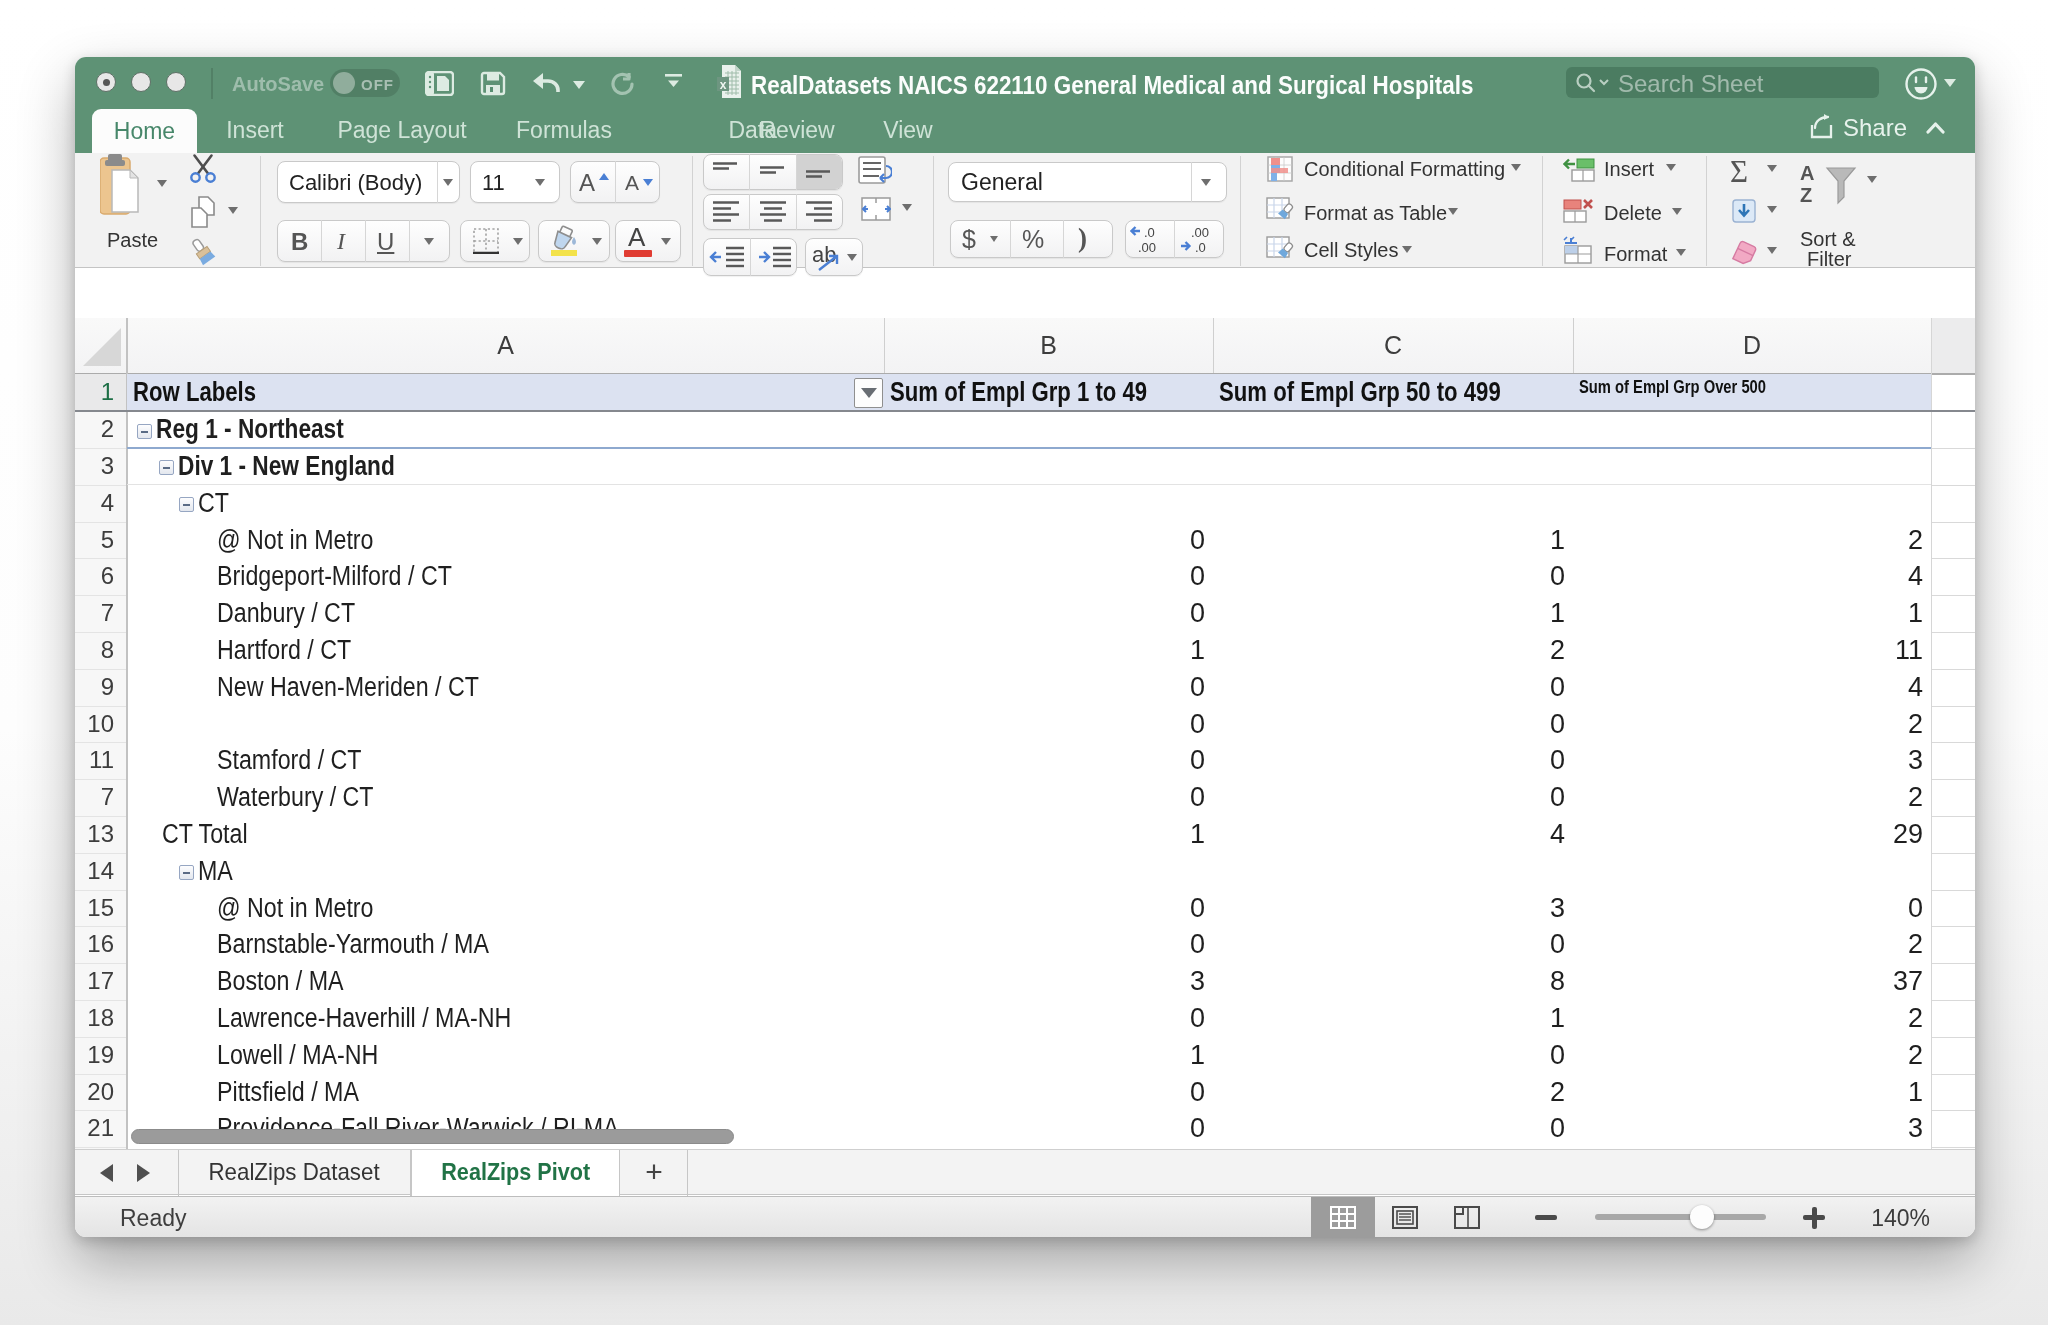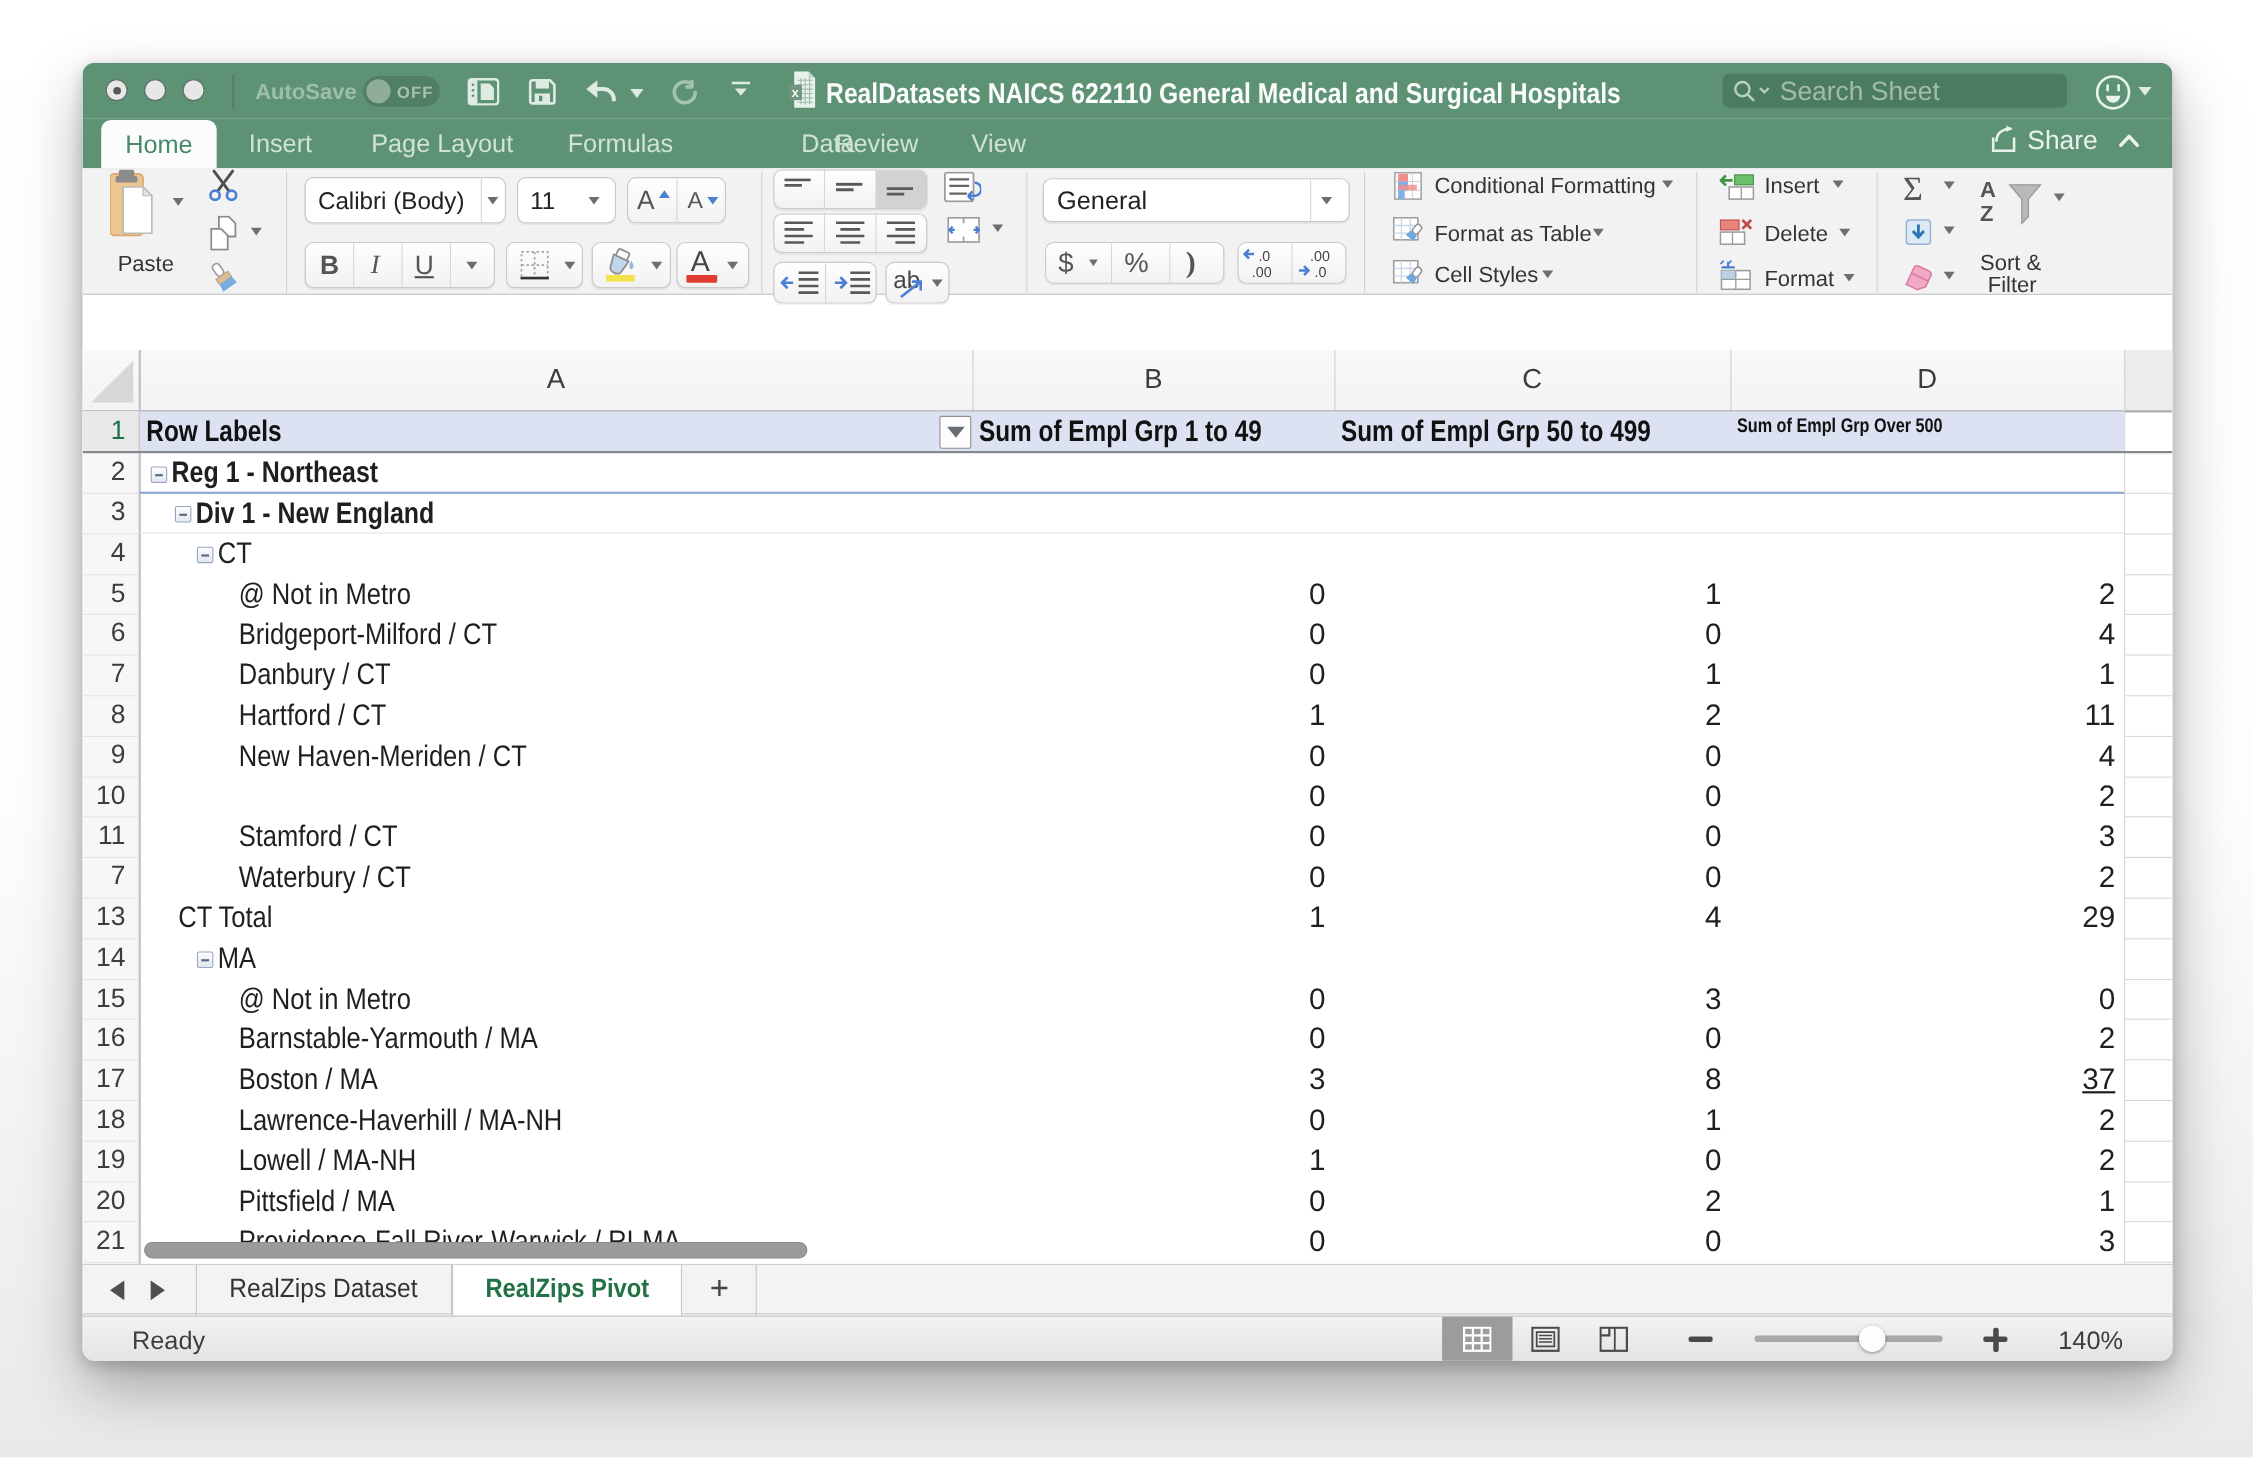--- a/index.html
+++ b/index.html
@@ -543,21 +543,21 @@
 <div class="num" style="left:900px;top:574.6px;width:230px;">0</div>
 <div class="num" style="left:1260px;top:574.6px;width:230px;">3</div>
 <div class="num" style="left:1618px;top:574.6px;width:230px;">0</div>
 <div class="cell" style="left:142px;top:611.4px;"><span class="tx">Barnstable-Yarmouth / MA</span></div>
 <div class="num" style="left:900px;top:611.4px;width:230px;">0</div>
 <div class="num" style="left:1260px;top:611.4px;width:230px;">0</div>
 <div class="num" style="left:1618px;top:611.4px;width:230px;">2</div>
 <div class="cell" style="left:142px;top:648.2px;"><span class="tx">Boston / MA</span></div>
 <div class="num" style="left:900px;top:648.2px;width:230px;">3</div>
 <div class="num" style="left:1260px;top:648.2px;width:230px;">8</div>
-<div class="num" style="left:1618px;top:648.2px;width:230px;text-decoration:underline;">37</div>
+<div class="num" style="left:1618px;top:648.2px;width:230px;">37</div>
 <div class="cell" style="left:142px;top:685.0px;"><span class="tx">Lawrence-Haverhill / MA-NH</span></div>
 <div class="num" style="left:900px;top:685.0px;width:230px;">0</div>
 <div class="num" style="left:1260px;top:685.0px;width:230px;">1</div>
 <div class="num" style="left:1618px;top:685.0px;width:230px;">2</div>
 <div class="cell" style="left:142px;top:721.8px;"><span class="tx">Lowell / MA-NH</span></div>
 <div class="num" style="left:900px;top:721.8px;width:230px;">1</div>
 <div class="num" style="left:1260px;top:721.8px;width:230px;">0</div>
 <div class="num" style="left:1618px;top:721.8px;width:230px;">2</div>
 <div class="cell" style="left:142px;top:758.6px;"><span class="tx">Pittsfield / MA</span></div>
 <div class="num" style="left:900px;top:758.6px;width:230px;">0</div>

